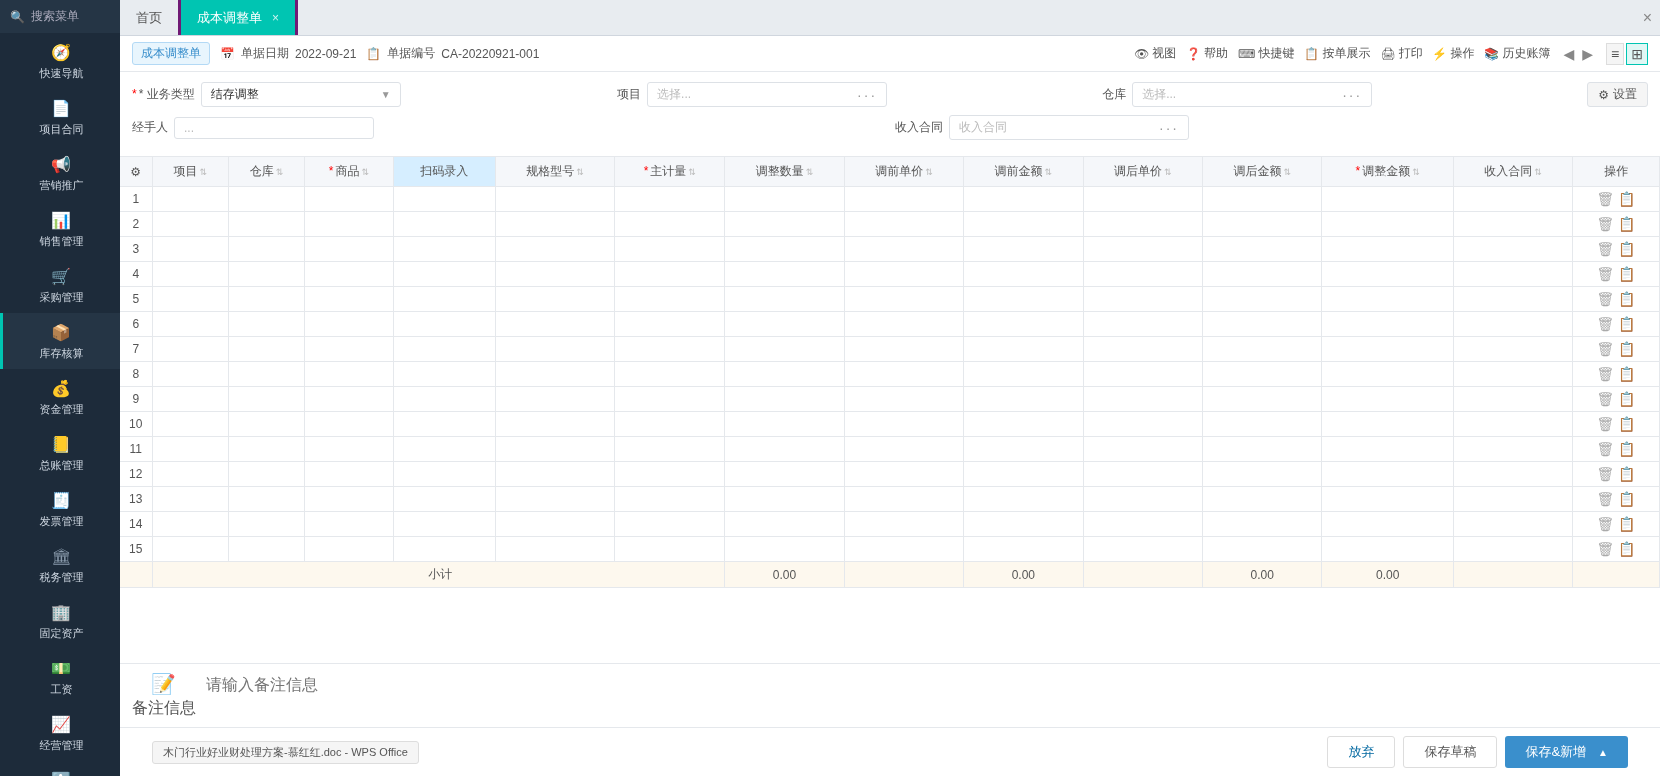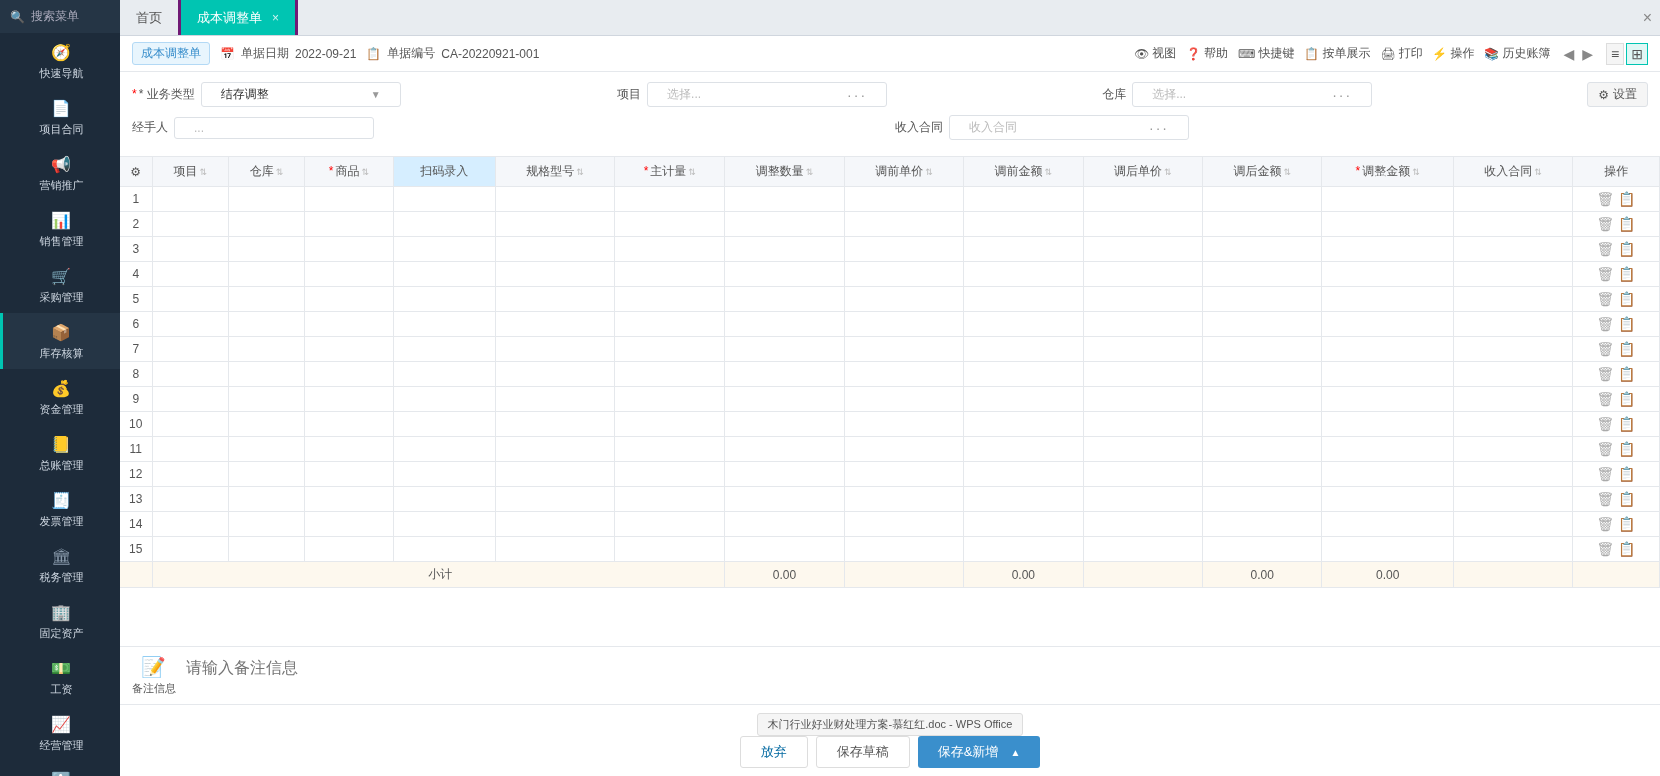--- a/index.html
+++ b/index.html
@@ -164,21 +164,21 @@
     }
     .field-label.required::before {
       content: '*';
       color: red;
       margin-right: 2px;
     }
     .field-input {
       flex: 1;
       border: 1px solid #dde1e6;
       border-radius: 3px;
-      padding: 3px 19px;
+      padding: 3px 9px;
       font-size: 12px;
       color: #333;
       background: #fff;
       display: flex;
       align-items: center;
       justify-content: space-between;
       min-width: 120px;
       max-width: 280px;
     }
     .field-input.filled { color: #333; }
@@ -258,41 +258,40 @@
       flex-shrink: 0;
     }
     .notes-icon-area {
       display: flex;
       flex-direction: column;
       align-items: center;
       gap: 2px;
       cursor: pointer;
     }
     .notes-icon { font-size: 20px; color: #00c5b2; }
-    .notes-label { font-size: 11px; color: #555; }
+    .notes-label { font-size: 16px; color: #555; }
     .notes-input {
       flex: 1;
       border: none;
       outline: none;
       font-size: 16px;
       color: #bbb;
       padding: 4px 0;
       background: transparent;
     }
 
     
     .bottom-bar {
       background: #fff;
       border-top: 1px solid #e5e8ec;
       padding: 8px 32px;
       display: flex;
       align-items: center;
       justify-content: space-between;
       flex-shrink: 0;
-      flex-direction: column;
     }
     .taskbar-item {
       background: #f5f5f5;
       border: 1px solid #ddd;
       border-radius: 3px;
       padding: 3px 10px;
       font-size: 11px;
       color: #555;
       cursor: pointer;
     }

